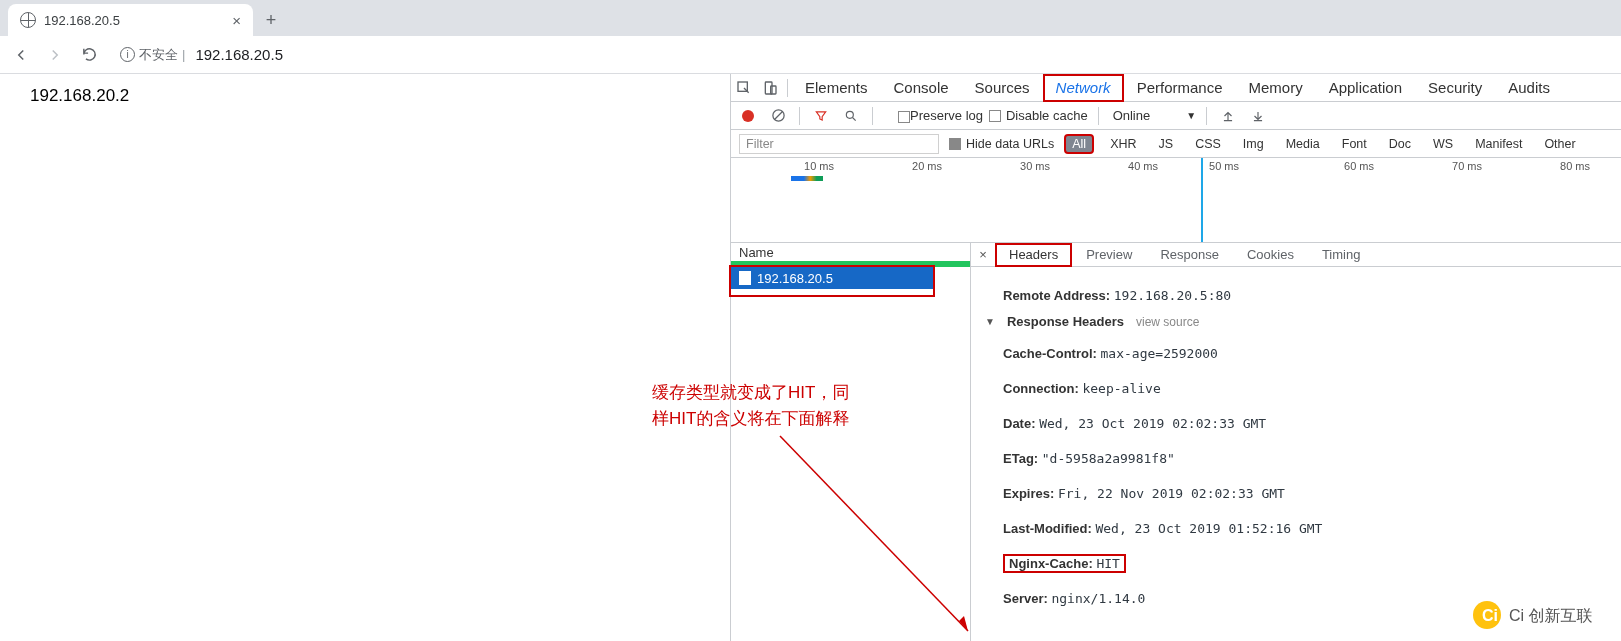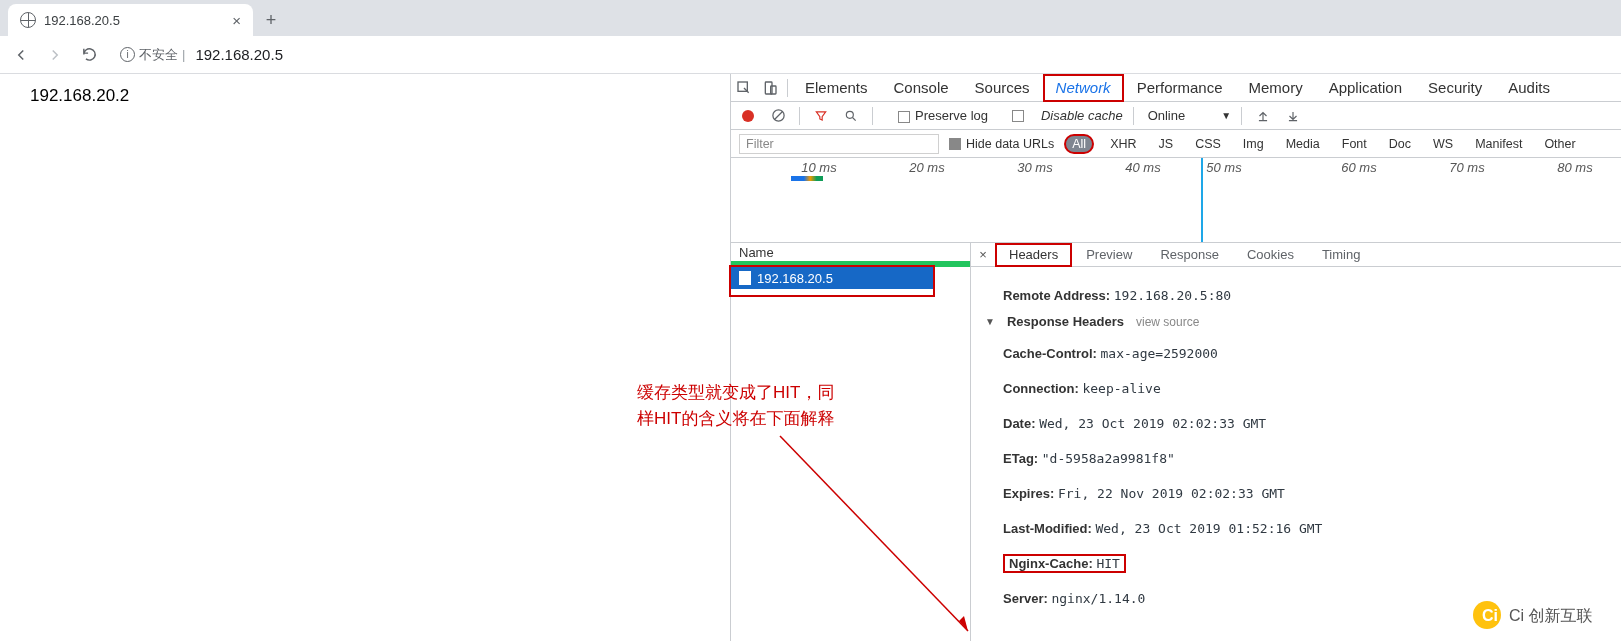--- a/index.html
+++ b/index.html
@@ -11,42 +11,42 @@
   .tab-add { width:28px; height:28px; display:flex; align-items:center; justify-content:center; font-size:18px; color:#5f6368; margin-left:4px; margin-bottom:2px; }
   .addrbar { height:38px; background:#fff; border-bottom:1px solid #dadce0; display:flex; align-items:center; padding:0 10px; gap:12px; }
   .nav-icn { width:22px; height:22px; display:flex; align-items:center; justify-content:center; color:#5f6368; }
   .nav-icn.dis { color:#bdc1c6; }
   .omnibox { display:flex; align-items:center; gap:10px; margin-left:8px; flex:1; }
   .secbadge { display:flex; align-items:center; gap:4px; color:#5f6368; font-size:13px; }
   .url { color:#202124; font-size:15px; }
   
   .split { display:flex; width:1621px; height:567px; }
   .pagepane { width:730px; padding:12px 30px; font: 17px "Times New Roman", serif; color:#000; position:relative; }
-  .annot { position:absolute; left:637px; top:306px; width:310px; color:#c00; font: 17px "SimSun","Times New Roman",serif; line-height:1.5; }
+  .annot { position:absolute; left:652px; top:306px; width:310px; color:#c00; font: 17px "SimSun","Times New Roman",serif; line-height:1.5; }
   .arrow { position:absolute; left:770px; top:352px; pointer-events:none; }
   .devpane { width:891px; border-left:1px solid #cacdd1; display:flex; flex-direction:column; background:#fff;}
   
   .dtbar { height:28px; border-bottom:1px solid #cacdd1; display:flex; align-items:center; }
   .dt-icn { width:26px; height:26px; display:flex; align-items:center; justify-content:center; color:#5f6368; }
   .dt-sep { width:1px; height:18px; background:#cacdd1; margin:0 4px; }
   .dt-tab { padding:0 13px; height:28px; display:flex; align-items:center; color:#333; font-size:15px; cursor:default; }
   .dt-tab.active { color:#1a73e8; border-bottom:2px solid #1a73e8;font-style:italic; }
   .dt-tab.network { border:2px solid #c00; padding:0 11px; }
   
   .nettool { height:28px; border-bottom:1px solid #cacdd1; display:flex; align-items:center; padding:0 4px; gap:4px; font-size:13px; color:#333; }
   .dot-rec { width:12px; height:12px; border-radius:50%; background:#d93025; }
   .chk { width:12px; height:12px; border:1px solid #888; display:inline-block; }
   .online { display:flex; align-items:center; gap:18px; }
   
   .filterrow { height:28px; border-bottom:1px solid #cacdd1; display:flex; align-items:center; padding:0 8px; gap:10px; font-size:12.5px; color:#333; }
   .filterbox { height:20px; border:1px solid #d0d0d0; width:200px; padding:0 6px; color:#888; display:flex; align-items:center; }
-  .pill { padding:1px 6px; border-radius:10px; }
+  .pill { padding:1px 6px; border-radius:4px; }
   .pill.all { background:#7f8691; color:#fff; border:2px solid #c00; }
   
-  .timeline { height:85px; border-bottom:1px solid #cacdd1; position:relative; font-size:13px; color:#555;font-style:italic;}
+  .timeline { height:85px; border-bottom:1px solid #cacdd1; position:relative; font-size:11px; color:#555;}
   .tl-label { position:absolute; top:2px; transform:translateX(-50%);}
   .tl-bar { position:absolute; top:18px; left:60px; width:32px; height:5px; background:linear-gradient(90deg,#1a73e8 40%,#f29900 60%,#0f9d58 80%);}
   .tl-mark { position:absolute; top:0; bottom:0; width:2px; background:#1ea7e8;}
   
   .netbottom { flex:1; display:flex; min-height:0; }
   .reqlist { width:240px; border-right:1px solid #cacdd1; display:flex; flex-direction:column; }
   .reqlist-hdr { height:24px; display:flex; align-items:center; padding:0 8px; border-bottom:6px solid #22c55e; color:#333; }
   .reqitem { height:22px; display:flex; align-items:center; gap:6px; padding:0 8px; background:#1668c6; color:#fff; }
   .reqitem .doc-icn { width:12px; height:14px; background:#fff;}
   .reqlist-wrap { border:2px solid #c00; margin:-2px 0 0 -2px; padding-bottom:6px; width:206px; }
@@ -164,25 +164,25 @@
             <path d="M4 5h16l-6 8v6l-4-2v-4z"></path>
           </svg>
       </div>
       <div class="dt-icn">
         <svg width="14" height="14" viewBox="0 0 24 24" fill="none" stroke="#5f6368" stroke-width="2">
             <circle cx="10" cy="10" r="6"></circle>
             <path d="M15 15l5 5"></path>
           </svg>
       </div>
       <div class="dt-sep"></div>
-      <label style="display:flex;align-items:flex-end;gap:5px;padding-left:17px;">
+      <label style="display:flex;align-items:flex-end;padding-left:17px;">
           <span class="chk"></span>
           <span>Preserve log</span>
         </label>
-      <label style="display:flex;align-items:center;gap:17px;margin-left:20px;font-style:italic;">
+      <label style="display:flex;align-items:center;gap:5px;margin-left:2px;">
           <span class="chk"></span>
           <span>Disable cache</span>
         </label>
       <div class="dt-sep" style="margin-left:6px"></div>
       <div class="online" style="margin-left:6px;">
         <span>Online</span>
         <span style="font-size:10px;margin-left:18px">▼</span>
       </div>
       <div class="dt-sep" style="margin-left:6px"></div>
       <div class="dt-icn">

